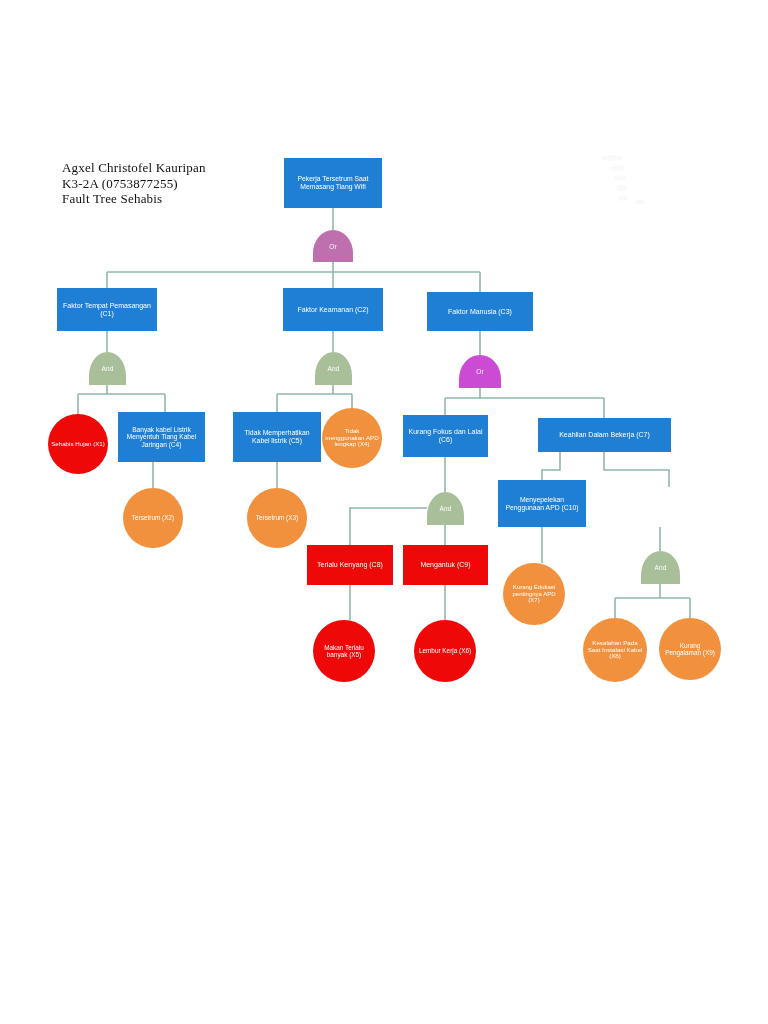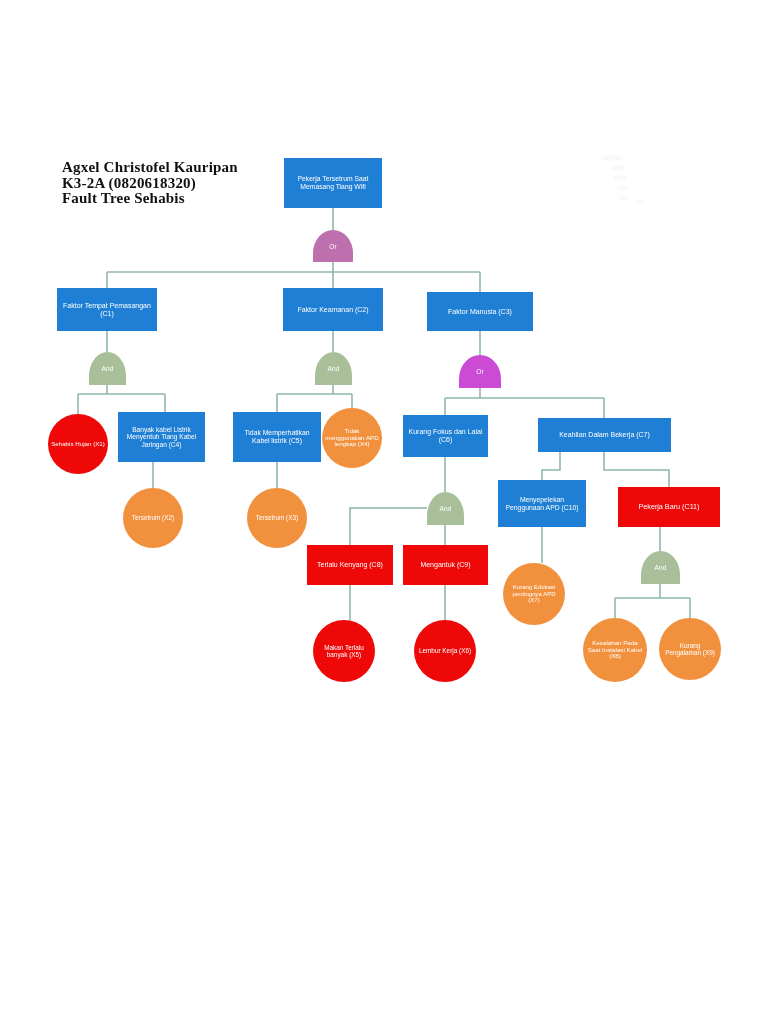--- a/index.html
+++ b/index.html
@@ -9,22 +9,22 @@
     font-family:"Liberation Sans", sans-serif;
     overflow:hidden;
     position:relative;
   }
   #canvas{position:absolute;left:0;top:0;width:768px;height:1024px;}
 
   
   #title-block{
     position:absolute;left:62px;top:160px;
     font-family:"Liberation Serif", serif;
-    font-weight:bold;
-    font-size:15px;
+    font-weight:normal;
+    font-size:13px;
     line-height:15.5px;
     color:#111111;
     letter-spacing:.2px;
     white-space:nowrap;
   }
 
   
   #shapes{position:absolute;left:0;top:0;width:768px;height:1024px;}
 
   .node{
@@ -129,21 +129,21 @@
     <ellipse cx="26" cy="18" rx="8" ry="3"></ellipse>
     <ellipse cx="28" cy="28" rx="7" ry="3"></ellipse>
     <ellipse cx="30" cy="38" rx="6" ry="3"></ellipse>
     <ellipse cx="31" cy="48" rx="5" ry="3"></ellipse>
     <ellipse cx="48" cy="52" rx="5" ry="2"></ellipse>
   </g>
 </svg>
 
 <div id="title-block">
   <div>Agxel Christofel Kauripan</div>
-  <div>K3-2A (0820618320)</div>
+  <div>K3-2A (0753877255)</div>
   <div>Fault Tree Sehabis</div>
 </div>
 
 <div id="shapes">
 
   <div class="node box blue" style="left:284px;top:158px;width:98px;height:50px;font-size:6.8px;">
     <span>Pekerja Tersetrum Saat Memasang Tiang Wifi</span>
   </div>
 
   <div class="gate gate-or" style="left:313px;top:230px;width:40px;height:32px;">
@@ -210,23 +210,20 @@
   <div class="node circle red" style="left:313px;top:620px;width:62px;height:62px;font-size:6.4px;">
     <span>Makan Terlalu banyak (X5)</span>
   </div>
   <div class="node circle red" style="left:414px;top:620px;width:62px;height:62px;font-size:6.4px;">
     <span>Lembur Kerja (X6)</span>
   </div>
 
   <div class="node box blue" style="left:498px;top:480px;width:88px;height:47px;font-size:6.8px;">
     <span>Menyepelekan Penggunaan APD (C10)</span>
   </div>
-  <div class="node box red" style="left:618px;top:487px;width:102px;height:40px;font-size:7.2px;">
-    <span>Pekerja Baru (C11)</span>
-  </div>
 
   <div class="node circle orange" style="left:503px;top:563px;width:62px;height:62px;font-size:6px;">
     <span>Kurang Edukasi pentingnya APD (X7)</span>
   </div>
 
   <div class="gate gate-and" style="left:641px;top:551px;width:39px;height:33px;">
     <span class="glabel">And</span>
   </div>
 
   <div class="node circle orange" style="left:583px;top:618px;width:64px;height:64px;font-size:6.2px;">

